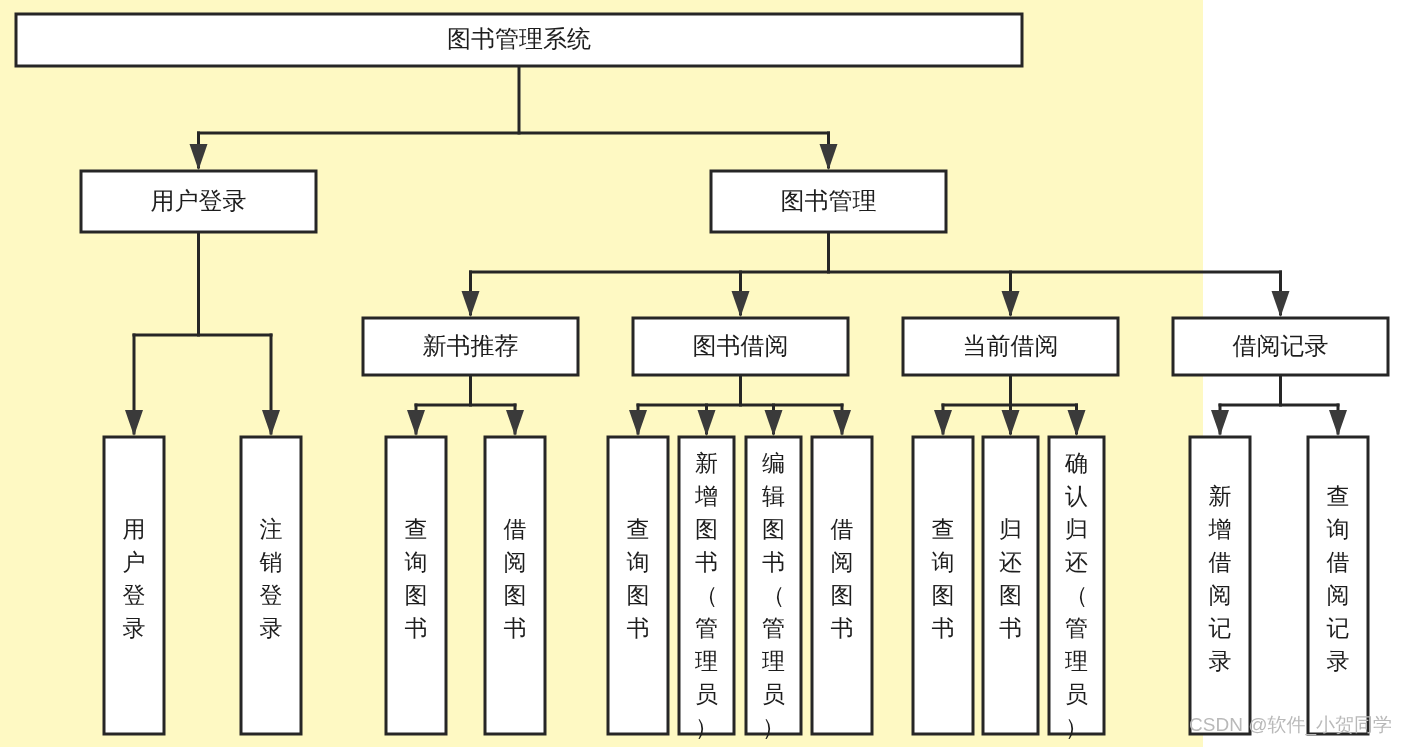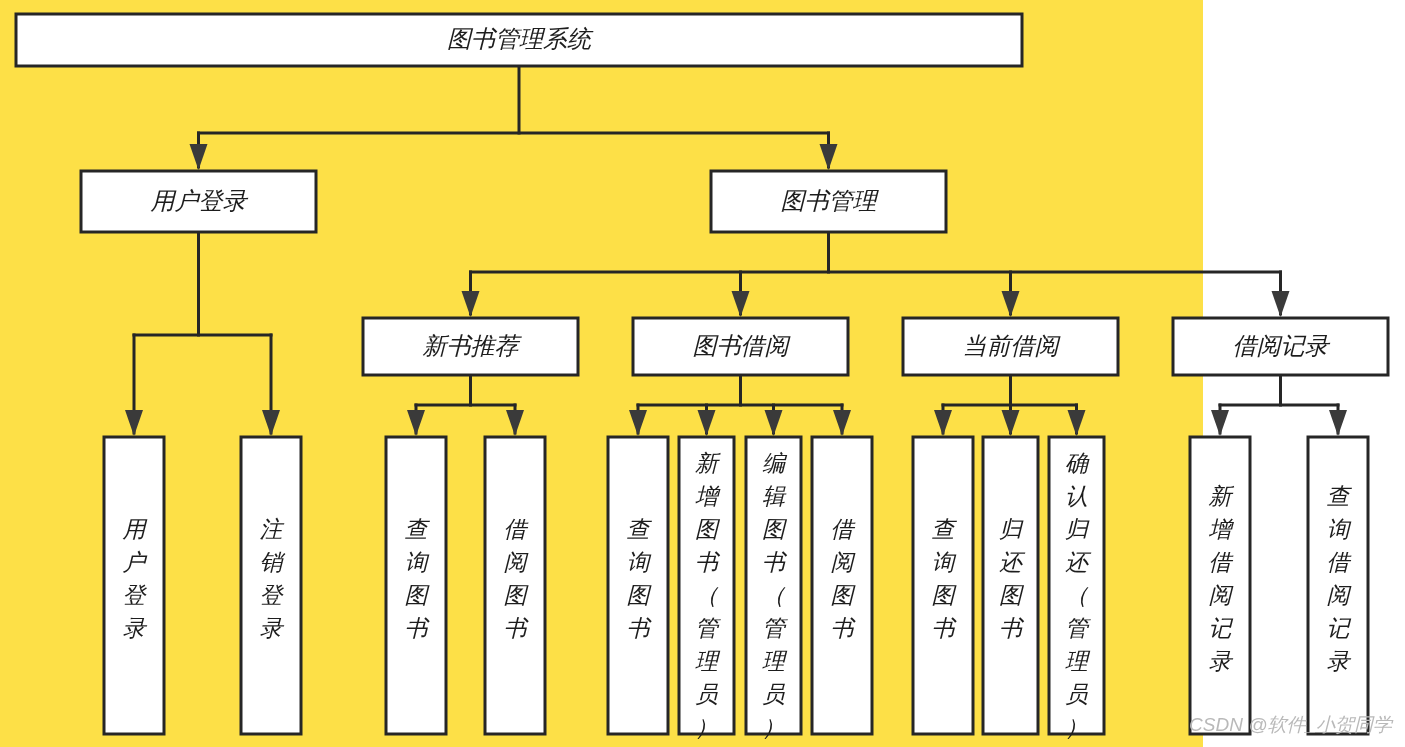--- a/index.html
+++ b/index.html
@@ -11,22 +11,21 @@
   body {
     width: 1405px;
     height: 747px;
     font-family: "Liberation Sans", "DejaVu Sans", sans-serif;
     overflow: hidden;
   }
   #diagram-root {
     position: relative;
     width: 1203px;
     height: 747px;
-    background: #fde047;
-    font-style: italic;
+    background: #fef9c3;
   }
   svg.diagram-canvas {
     position: absolute;
     left: 0;
     top: 0;
     width: 1405px;
     height: 747px;
     display: block;
   }
   .node-box {

